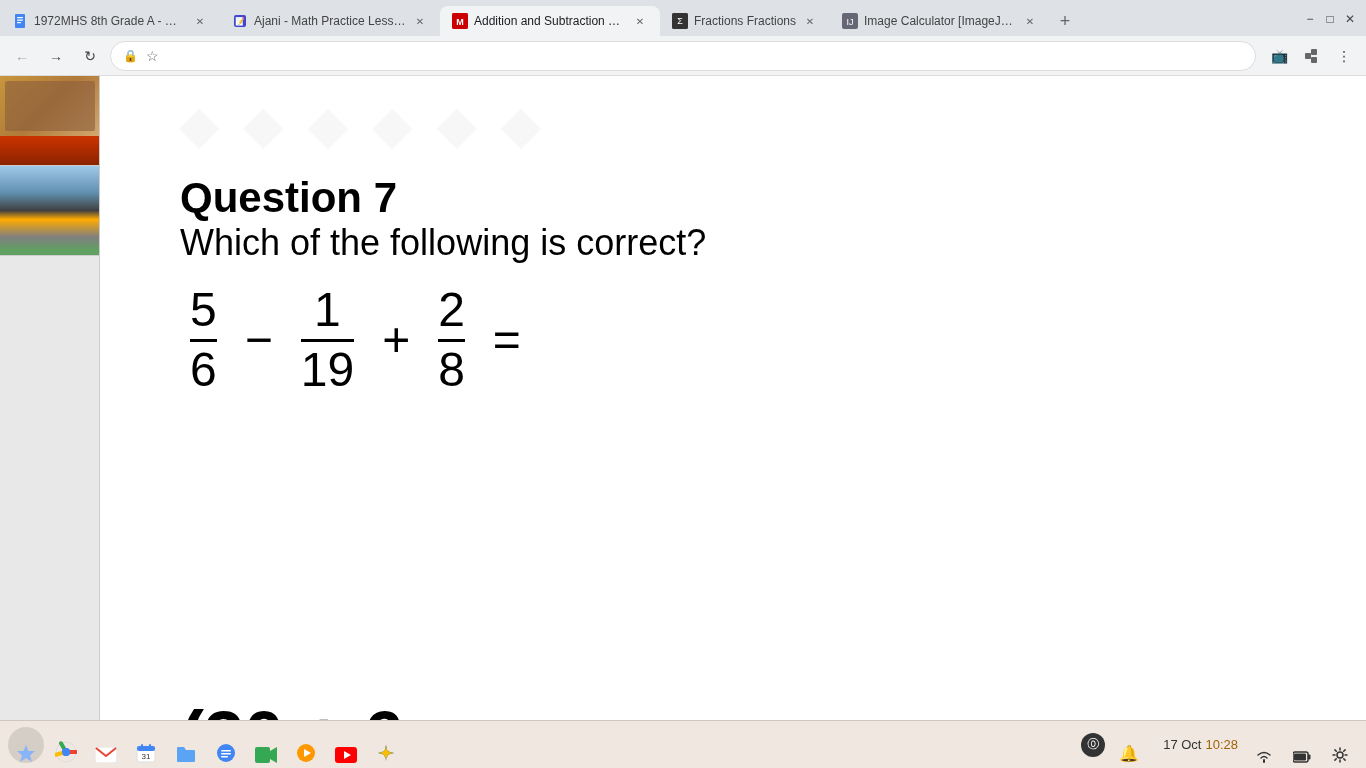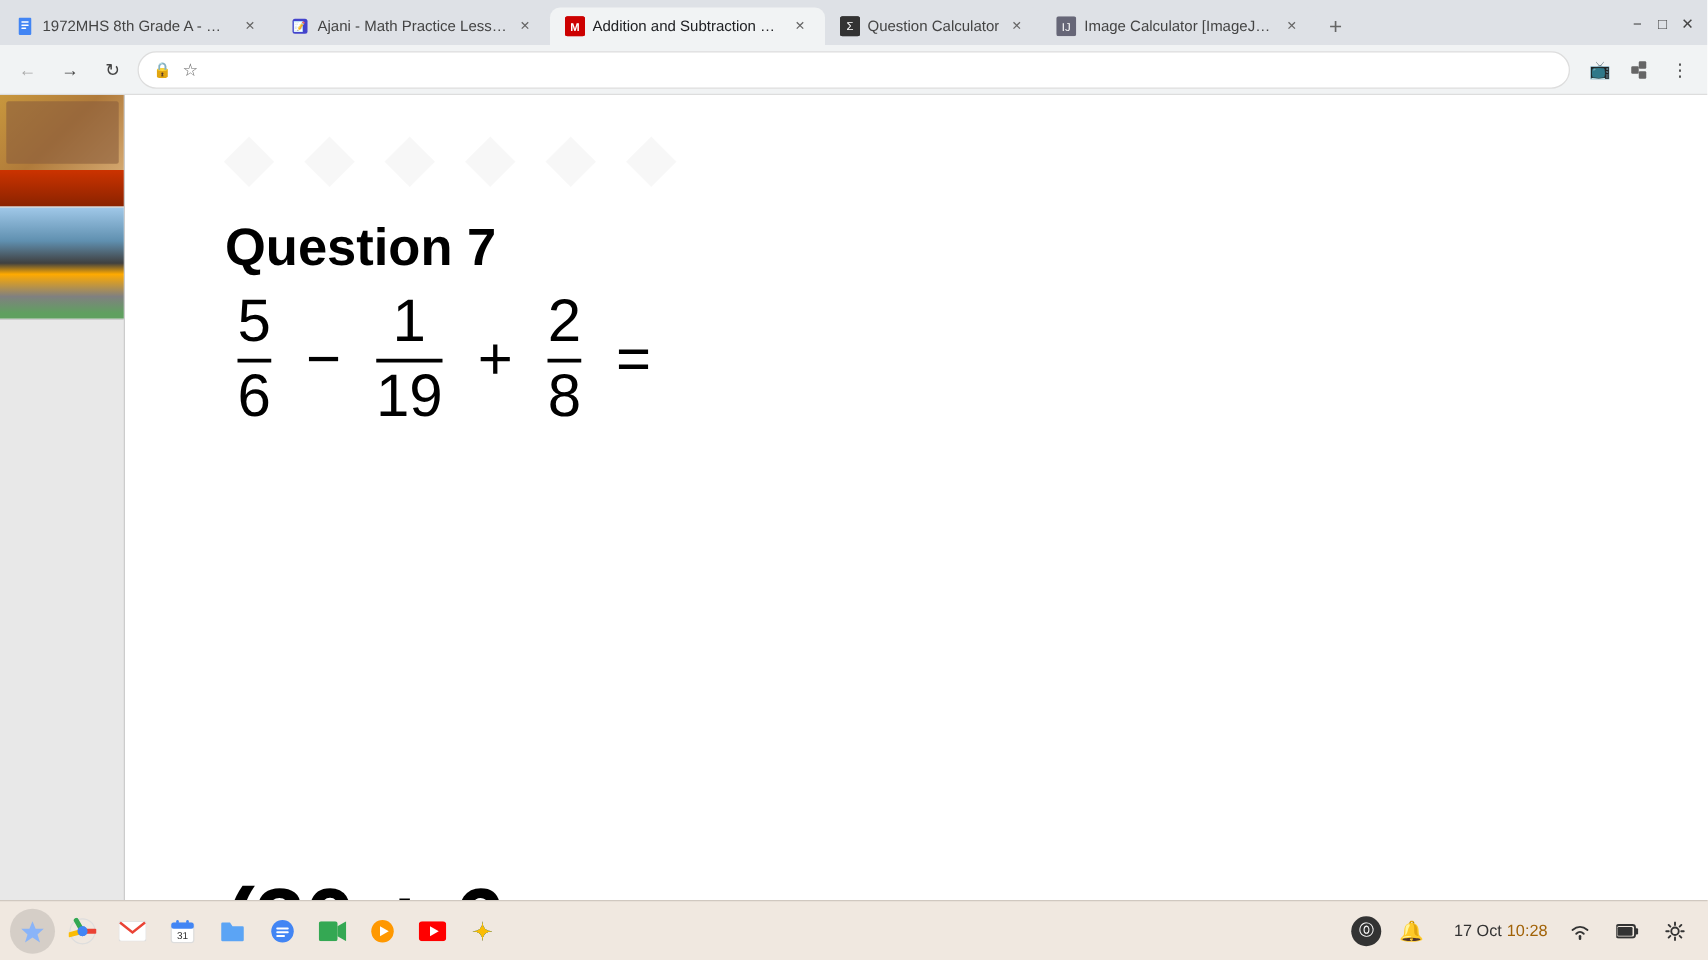--- a/index.html
+++ b/index.html
@@ -292,21 +292,21 @@
       align-items: center;
       padding: 0 8px;
       gap: 4px;
       border-top: 1px solid #d0c8c0;
     }
     .taskbar-icon {
       width: 36px;
       height: 36px;
       border-radius: 50%;
       display: flex;
-      align-items: center;
+      align-items: flex-end;
       justify-content: center;
       cursor: pointer;
       font-size: 18px;
     }
     .taskbar-right {
       margin-left: auto;
       display: flex;
       align-items: center;
       gap: 8px;
     }
@@ -358,21 +358,21 @@
       <span class="tab-close">✕</span>
     </div>
 
     <div class="tab">
       <span class="tab-favicon favicon-fraccalc">
         <svg width="16" height="16" viewBox="0 0 16 16">
             <rect x="0" y="0" width="16" height="16" rx="2" fill="#333"></rect>
             <text x="8" y="11" font-size="9" fill="white" text-anchor="middle">Σ</text>
           </svg>
       </span>
-      <span class="tab-title">Question Calculator</span>
+      <span class="tab-title">Fractions Fractions</span>
       <span class="tab-close">✕</span>
     </div>
 
     <div class="tab">
       <span class="tab-favicon">
         <svg width="16" height="16" viewBox="0 0 16 16">
             <rect x="0" y="0" width="16" height="16" rx="2" fill="#667"></rect>
             <text x="8" y="12" font-size="9" fill="white" text-anchor="middle">IJ</text>
           </svg>
       </span>
@@ -429,20 +429,21 @@
     </div>
 
     <div class="main-content">
 
       <div class="page-header-cut" style="opacity:0.15; font-size:50px; letter-spacing:6px;">
         ◆ ◆ ◆ ◆ ◆ ◆
       </div>
 
       <h2 class="question-title">Question 7</h2>
 
+      <p class="question-text">Which of the following is correct?</p>
 
       <div class="math-expression">
 
         <div class="fraction">
           <span class="fraction-num">5</span>
           <div class="fraction-bar"></div>
           <span class="fraction-den">6</span>
         </div>
 
         <span class="operator">−</span>

